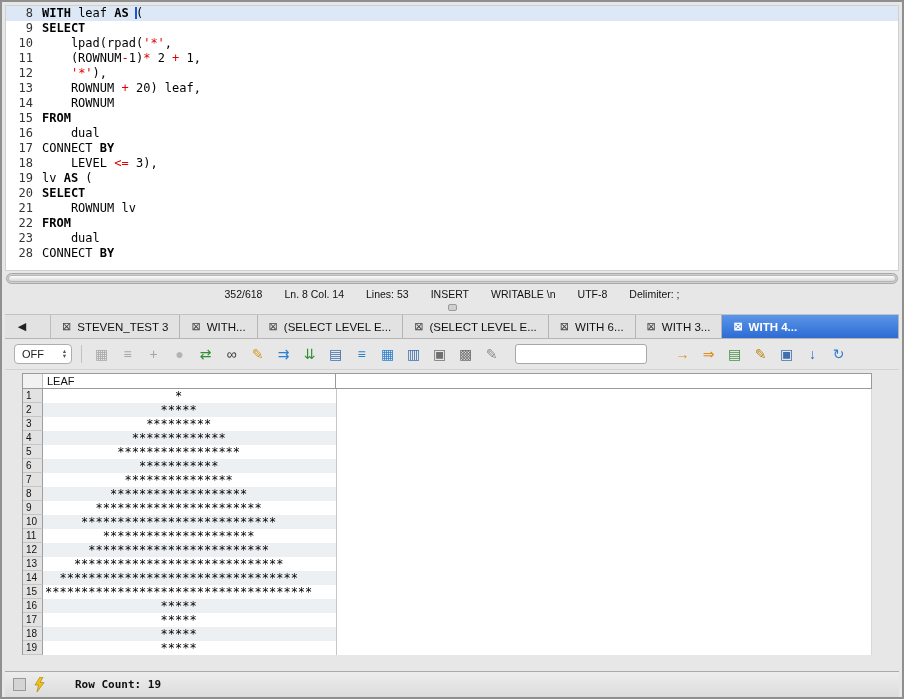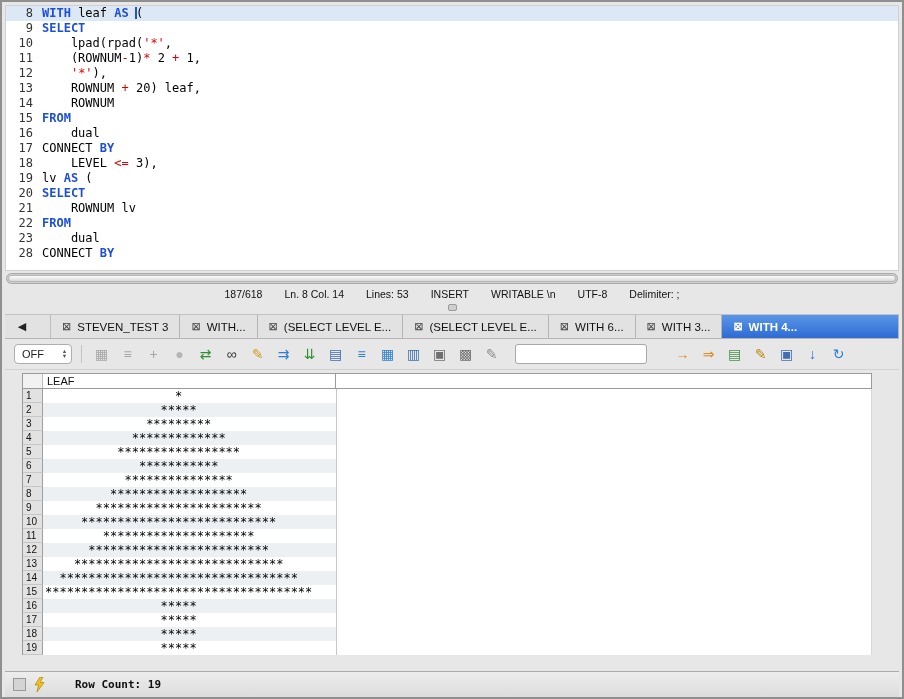--- a/index.html
+++ b/index.html
@@ -19,21 +19,21 @@
   .editor {
     background:#fff; height:266px; overflow:hidden;
     font-family:"DejaVu Sans Mono", monospace;
     font-size:12px; line-height:15px;
     border:1px solid #d0d0d0;
   }
   .code-line { display:flex; white-space:pre; height:15px; }
   .code-line.current { background:#dce8f5; }
   .gutter-num { flex:0 0 36px; text-align:right; padding-right:9px; color:#333; }
   .code-text { white-space:pre; }
-  .tok-kw { color:#1d4ed8; font-weight:bold; }
+  .tok-kw { color:#000000; font-weight:bold; }
   .tok-op { color:#e00000; }
   .tok-str { color:#e00000; }
   .caret { display:inline-block; width:2px; height:12px; background:#1a56d6; vertical-align:-2px; margin:0 -1px; }
 
   
   .hscroll { height:11px; margin:2px 1px; background:#cfcfcf; border:1px solid #a8a8a8; border-radius:6px; padding:1px; }
   .hscroll .thumb { height:7px; width:100%; background:linear-gradient(#fdfdfd,#d9d9d9); border-radius:4px; border:1px solid #b5b5b5; }
 
   
   .estatus { height:15px; display:flex; justify-content:center; align-items:center; gap:22px; font-size:10.5px; color:#111; }
@@ -103,21 +103,21 @@
       <div class="code-line"><span class="gutter-num">22</span><span class="code-text"><span class="tok-kw">FROM</span></span></div>
       <div class="code-line"><span class="gutter-num">23</span><span class="code-text"><span>    dual</span></span></div>
       <div class="code-line"><span class="gutter-num">28</span><span class="code-text"><span>CONNECT </span><span class="tok-kw">BY</span></span></div>
     </div>
 
   <div class="hscroll">
     <div class="thumb"></div>
   </div>
 
   <div class="estatus" id="editor-status">
-      <span>187/618</span>
+      <span>352/618</span>
       <span>Ln. 8 Col. 14</span>
       <span>Lines: 53</span>
       <span>INSERT</span>
       <span>WRITABLE \n</span>
       <span>UTF-8</span>
       <span>Delimiter: ;</span>
     </div>
 
   <div class="splitter">
     <div class="handle"></div>

